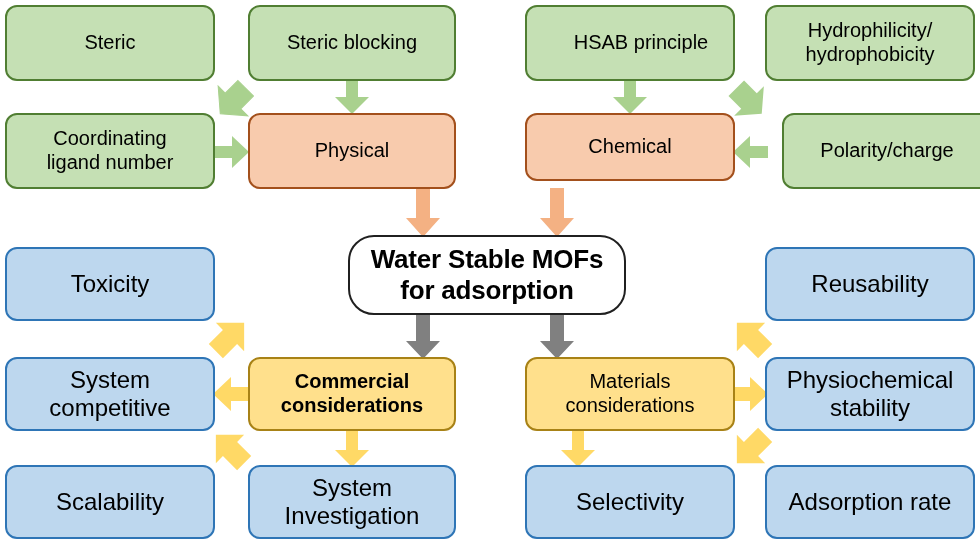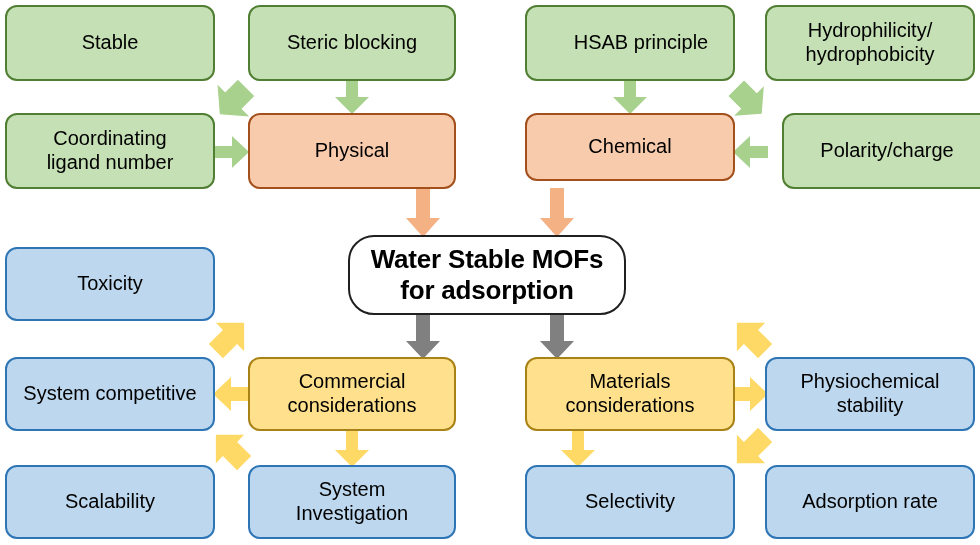--- a/index.html
+++ b/index.html
@@ -44,21 +44,21 @@
     font-size: 20px;
   }
   .orange {
     background: #f8cbad;
     border-color: #a3501c;
     font-size: 20px;
   }
   .blue {
     background: #bdd7ee;
     border-color: #2e75b6;
-    font-size: 20px;
+    font-size: 24px;
   }
   .yellow {
     background: #ffe08c;
     border-color: #a88216;
     font-size: 20px;
   }
   .center-node {
     background: #ffffff;
     border-color: #202020;
     border-width: 2.5px;
@@ -76,21 +76,21 @@
     display: block;
     overflow: visible;
   }
 </style>
 </head>
 <body>
 
 <div id="canvas">
 
   <div class="node green" style="left:5px; top:5px; width:210px; height:76px;">
-    <span>Stable</span>
+    <span>Steric</span>
   </div>
 
   <div class="node green" style="left:248px; top:5px; width:208px; height:76px;text-align:right;">
     <span>Steric blocking</span>
   </div>
 
   <div class="node green" style="left:525px; top:5px; width:210px; height:76px;padding-left:22px;">
     <span>HSAB principle</span>
   </div>
 
@@ -118,26 +118,29 @@
 
   <div class="node center-node" style="left:348px; top:235px; width:278px; height:80px;">
     <span>Water Stable MOFs
 for adsorption</span>
   </div>
 
   <div class="node blue" style="left:5px; top:247px; width:210px; height:74px;">
     <span>Toxicity</span>
   </div>
 
+  <div class="node blue" style="left:765px; top:247px; width:210px; height:74px;">
+    <span>Reusability</span>
+  </div>
 
   <div class="node blue" style="left:5px; top:357px; width:210px; height:74px;">
     <span>System competitive</span>
   </div>
 
-  <div class="node yellow" style="left:248px; top:357px; width:208px; height:74px;">
+  <div class="node yellow" style="left:248px; top:357px; width:208px; height:74px;font-weight:bold;">
     <span>Commercial
 considerations</span>
   </div>
 
   <div class="node yellow" style="left:525px; top:357px; width:210px; height:74px;">
     <span>Materials
 considerations</span>
   </div>
 
   <div class="node blue" style="left:765px; top:357px; width:210px; height:74px;">

